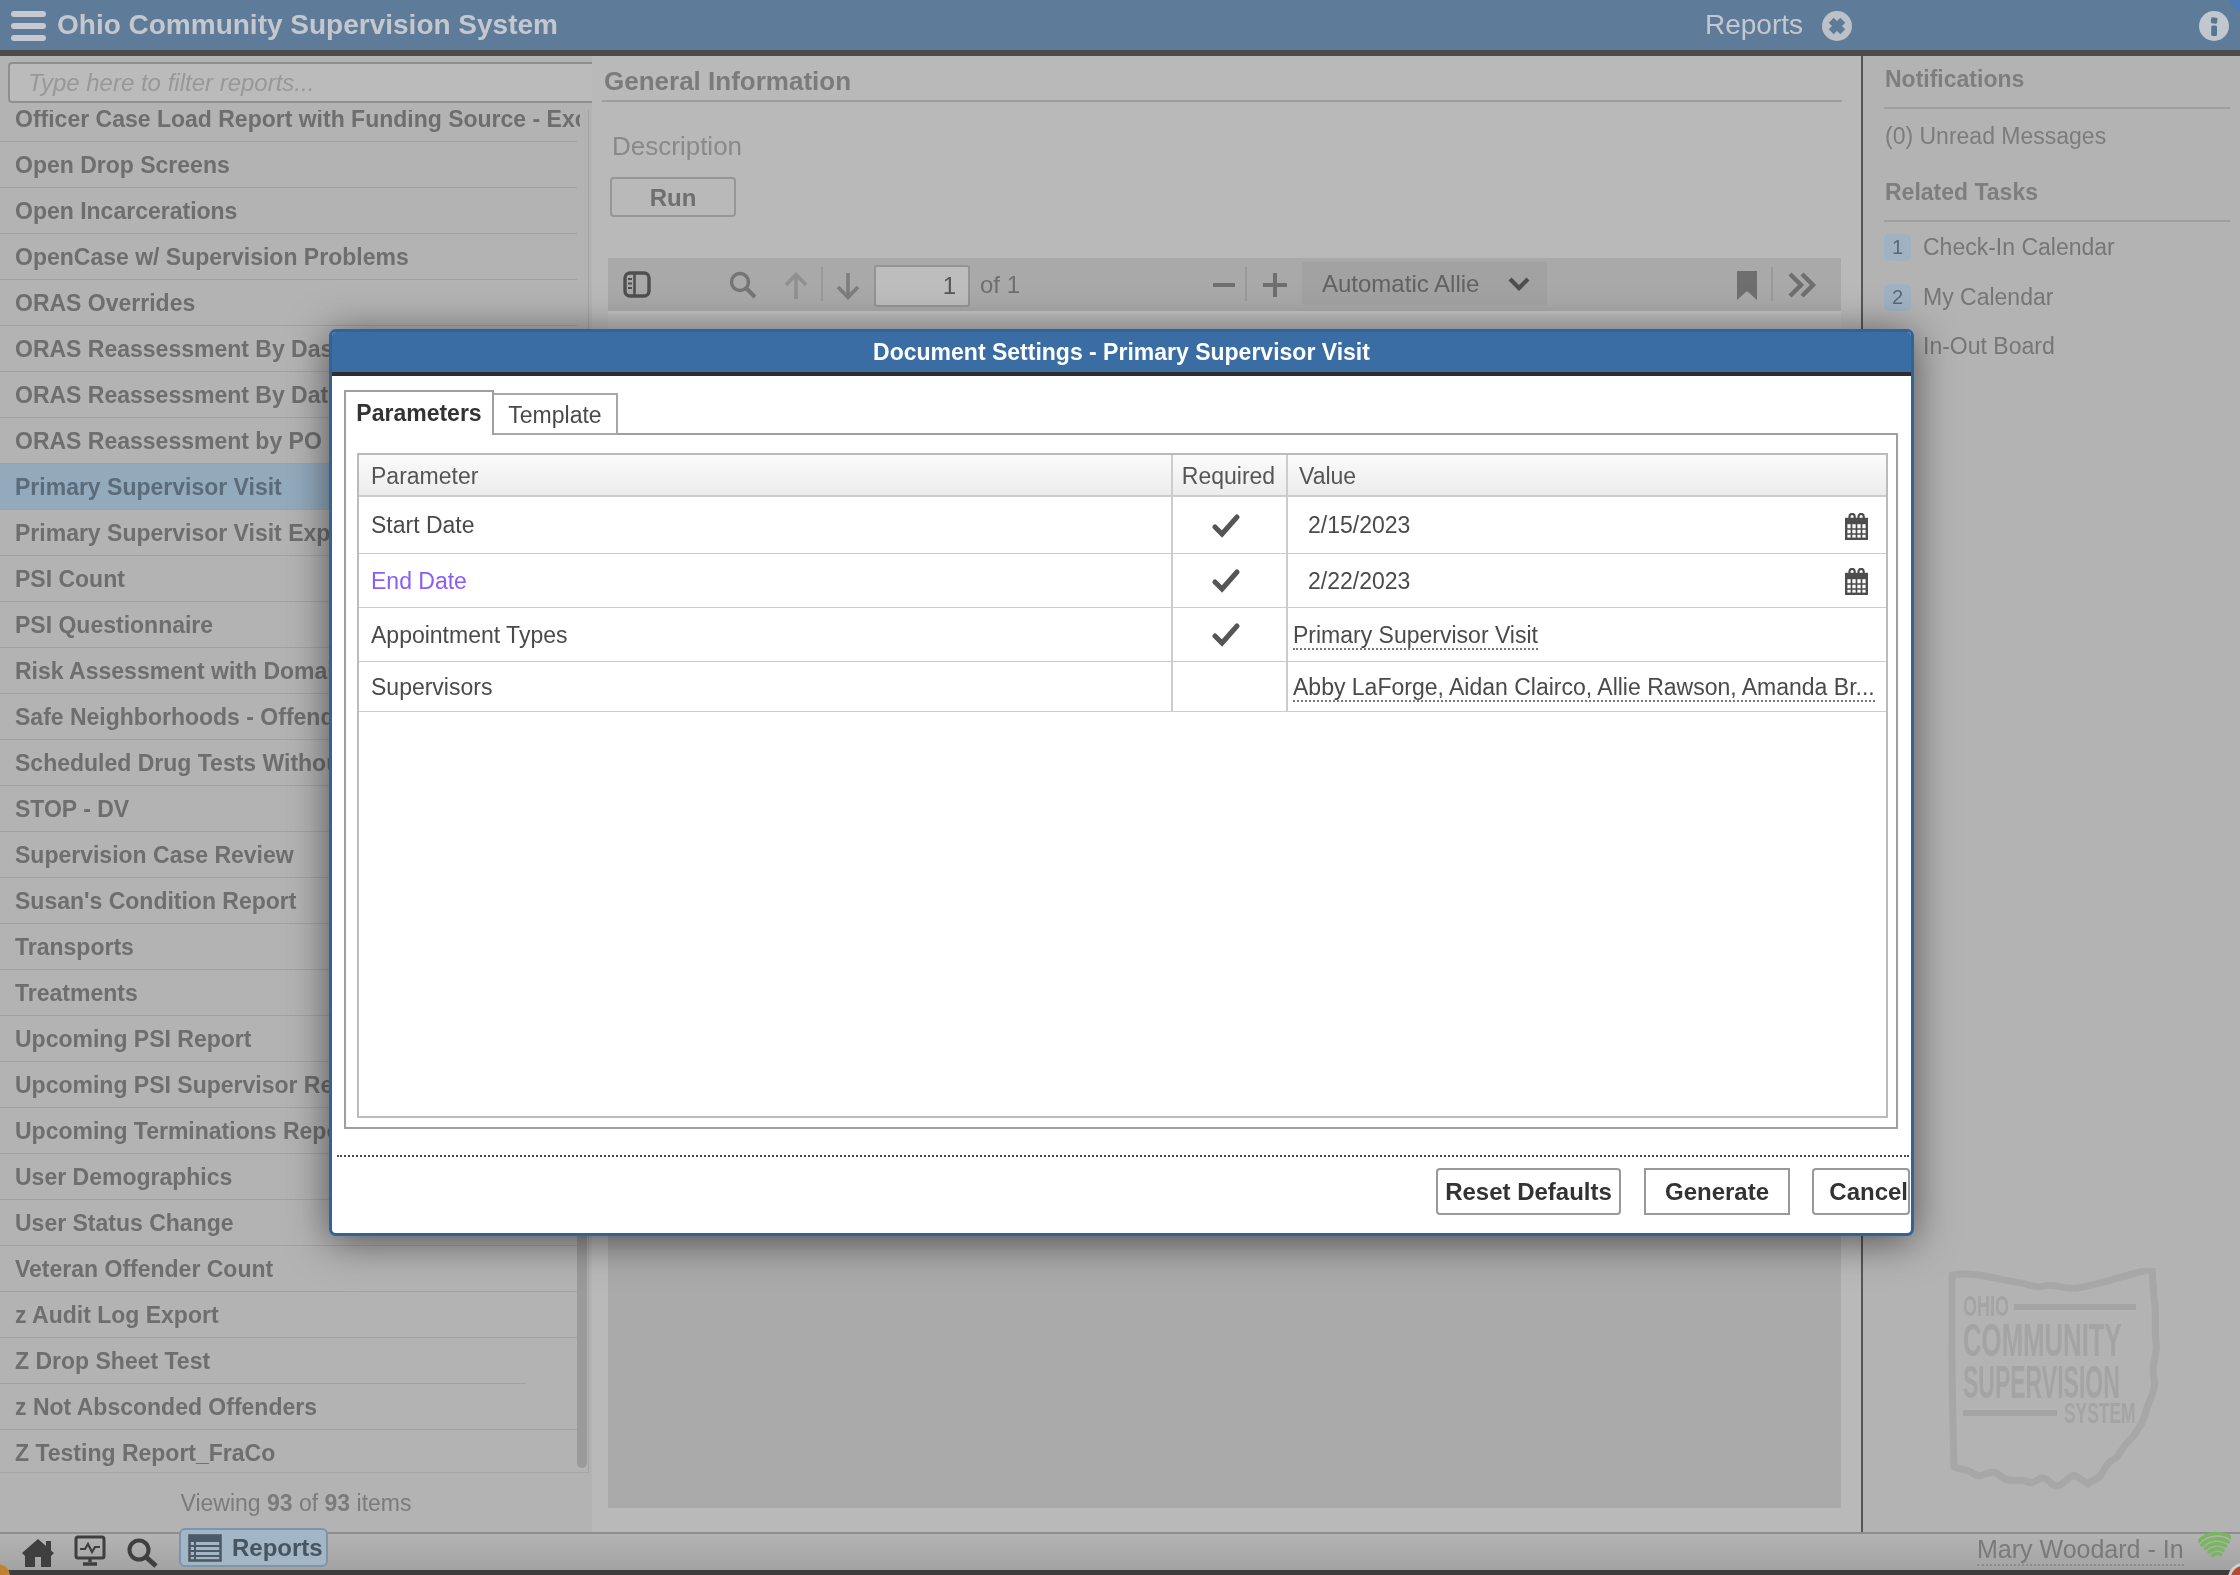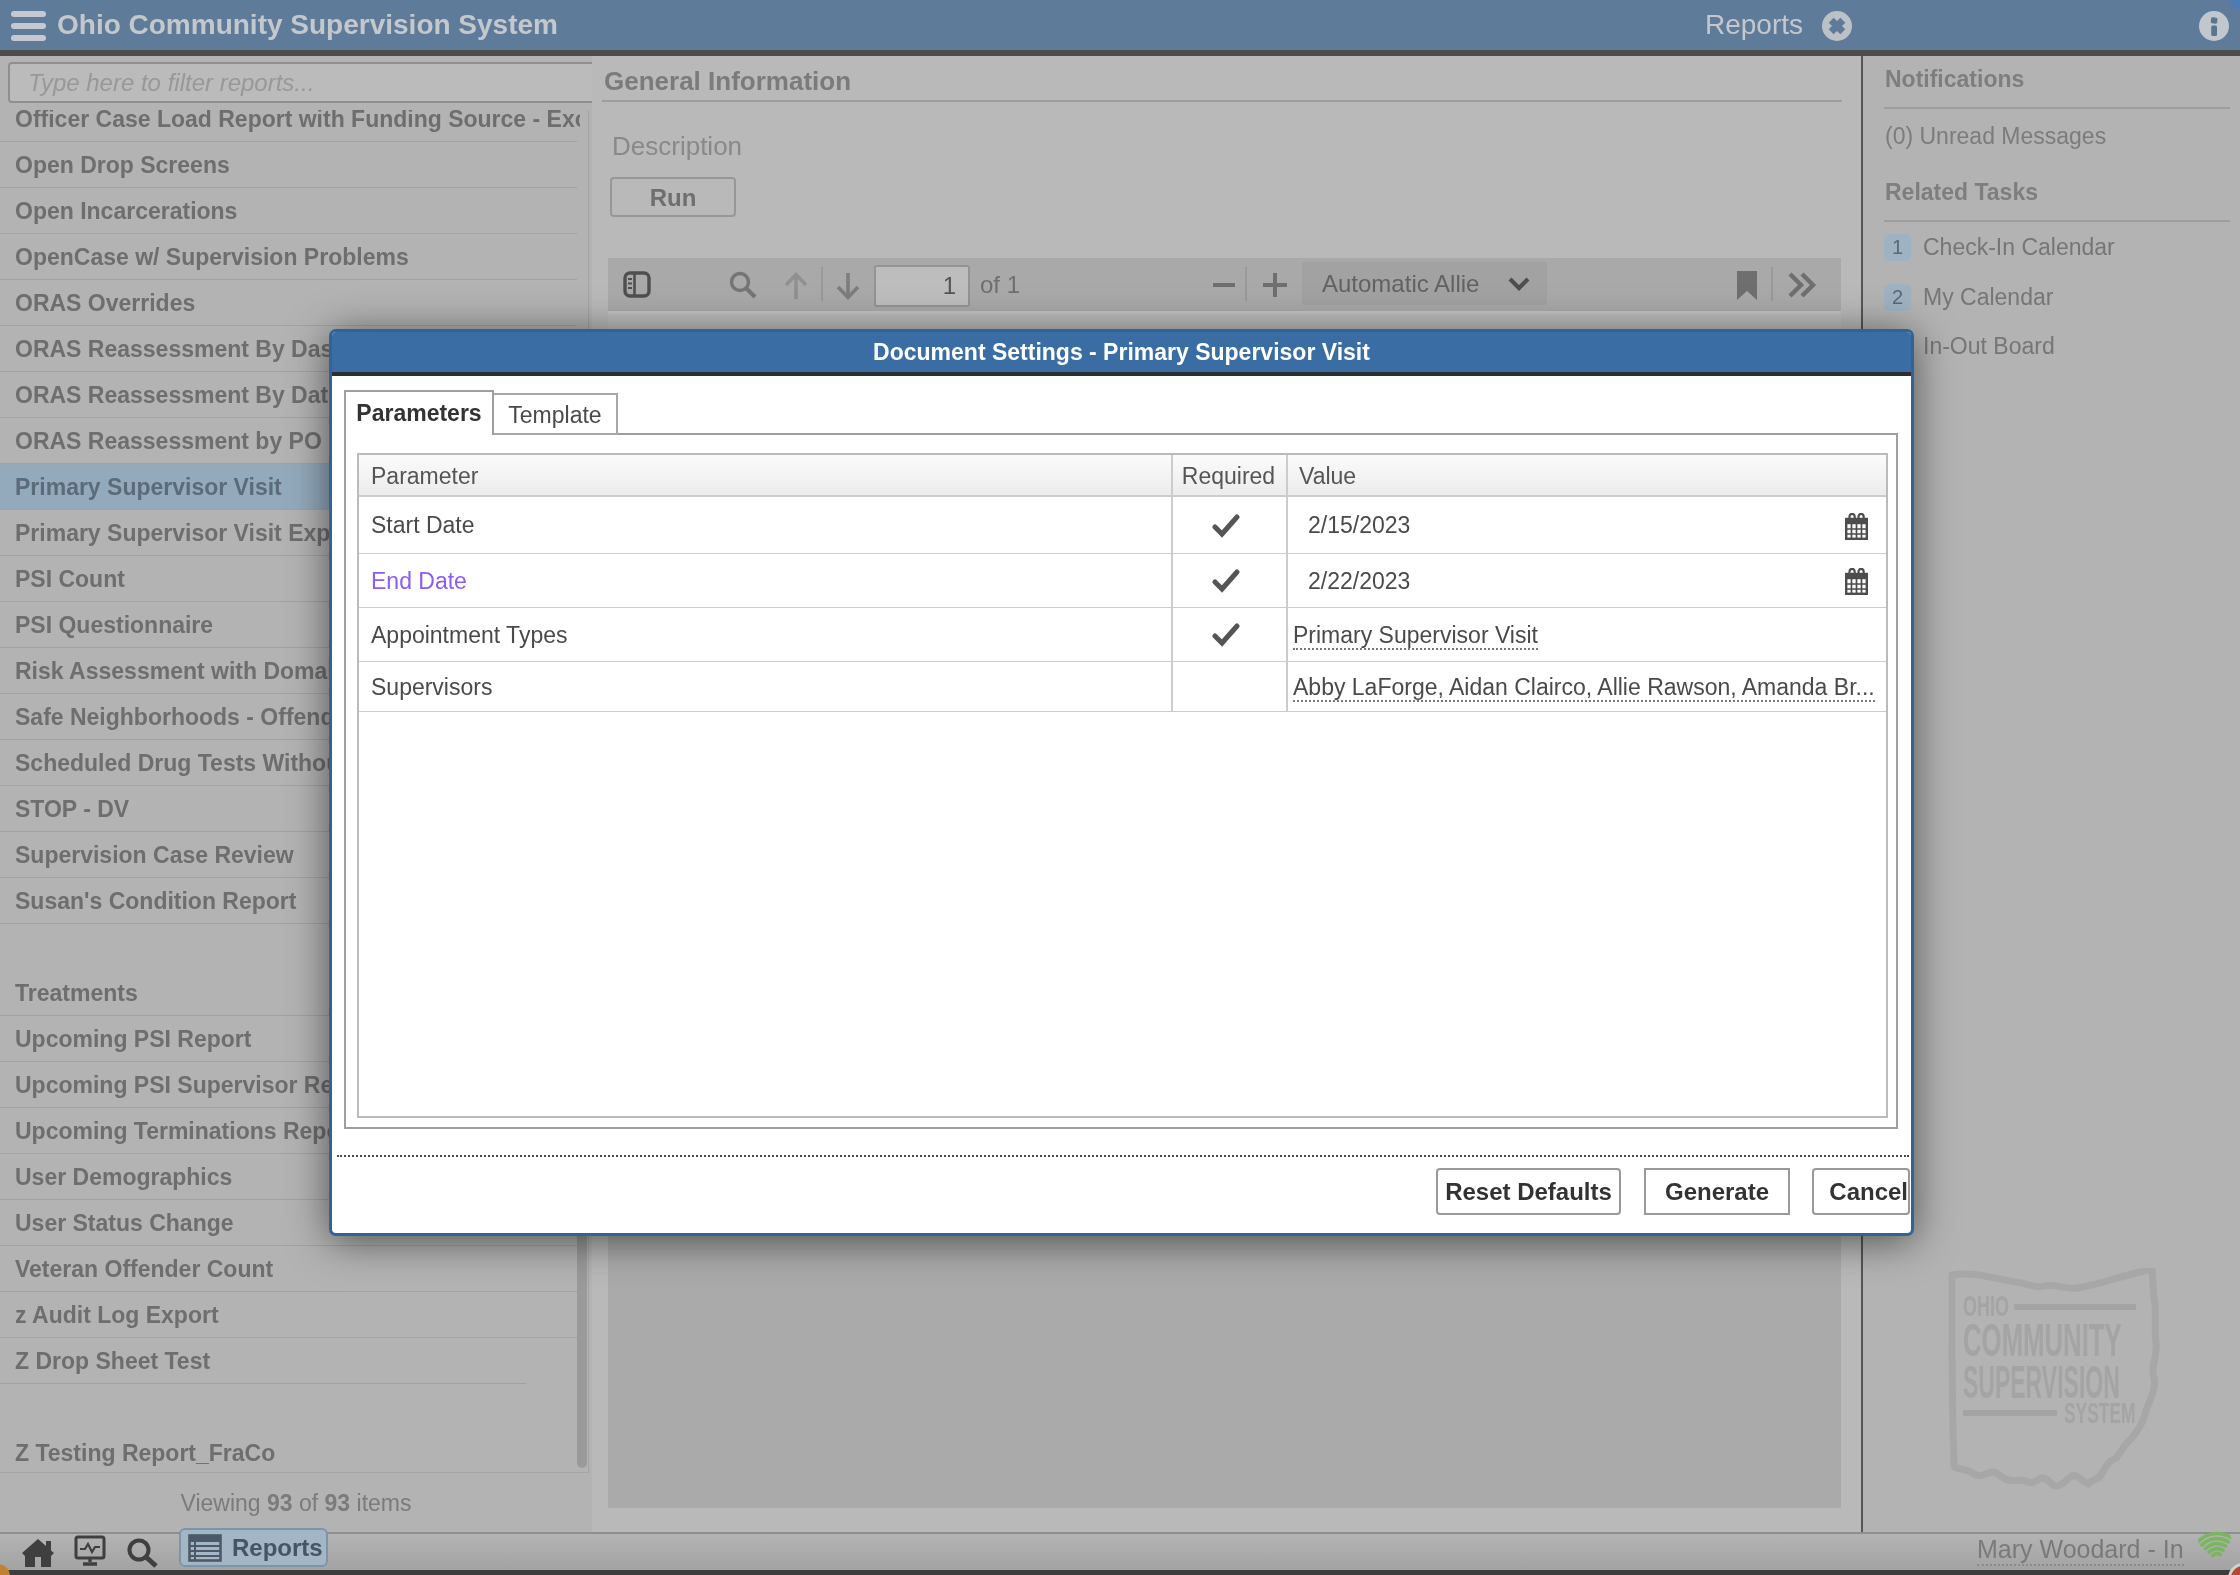--- a/index.html
+++ b/index.html
@@ -83,20 +83,23 @@
     </div>
     <div style="position:absolute;left:0;top:676px;width:577px;height:46px;box-sizing:border-box;border-bottom:1px solid #a2a2a2;">
       <div style="position:absolute;left:15px;top:0;width:565px;height:46px;line-height:46px;font-size:23px;font-weight:bold;color:#6e6e6e;white-space:nowrap;overflow:hidden;">STOP - DV</div>
     </div>
     <div style="position:absolute;left:0;top:722px;width:577px;height:46px;box-sizing:border-box;border-bottom:1px solid #a2a2a2;">
       <div style="position:absolute;left:15px;top:0;width:565px;height:46px;line-height:46px;font-size:23px;font-weight:bold;color:#6e6e6e;white-space:nowrap;overflow:hidden;">Supervision Case Review</div>
     </div>
     <div style="position:absolute;left:0;top:768px;width:577px;height:46px;box-sizing:border-box;border-bottom:1px solid #a2a2a2;">
       <div style="position:absolute;left:15px;top:0;width:565px;height:46px;line-height:46px;font-size:23px;font-weight:bold;color:#6e6e6e;white-space:nowrap;overflow:hidden;">Susan's Condition Report</div>
     </div>
+    <div style="position:absolute;left:0;top:814px;width:577px;height:46px;box-sizing:border-box;border-bottom:1px solid #a2a2a2;">
+      <div style="position:absolute;left:15px;top:0;width:565px;height:46px;line-height:46px;font-size:23px;font-weight:bold;color:#6e6e6e;white-space:nowrap;overflow:hidden;">Transports</div>
+    </div>
     <div style="position:absolute;left:0;top:860px;width:577px;height:46px;box-sizing:border-box;border-bottom:1px solid #a2a2a2;">
       <div style="position:absolute;left:15px;top:0;width:565px;height:46px;line-height:46px;font-size:23px;font-weight:bold;color:#6e6e6e;white-space:nowrap;overflow:hidden;">Treatments</div>
     </div>
     <div style="position:absolute;left:0;top:906px;width:577px;height:46px;box-sizing:border-box;border-bottom:1px solid #a2a2a2;">
       <div style="position:absolute;left:15px;top:0;width:565px;height:46px;line-height:46px;font-size:23px;font-weight:bold;color:#6e6e6e;white-space:nowrap;overflow:hidden;">Upcoming PSI Report</div>
     </div>
     <div style="position:absolute;left:0;top:952px;width:577px;height:46px;box-sizing:border-box;border-bottom:1px solid #a2a2a2;">
       <div style="position:absolute;left:15px;top:0;width:565px;height:46px;line-height:46px;font-size:23px;font-weight:bold;color:#6e6e6e;white-space:nowrap;overflow:hidden;">Upcoming PSI Supervisor Report</div>
     </div>
     <div style="position:absolute;left:0;top:998px;width:577px;height:46px;box-sizing:border-box;border-bottom:1px solid #a2a2a2;">
@@ -109,20 +112,23 @@
       <div style="position:absolute;left:15px;top:0;width:565px;height:46px;line-height:46px;font-size:23px;font-weight:bold;color:#6e6e6e;white-space:nowrap;overflow:hidden;">User Status Change</div>
     </div>
     <div style="position:absolute;left:0;top:1136px;width:577px;height:46px;box-sizing:border-box;border-bottom:1px solid #a2a2a2;">
       <div style="position:absolute;left:15px;top:0;width:565px;height:46px;line-height:46px;font-size:23px;font-weight:bold;color:#6e6e6e;white-space:nowrap;overflow:hidden;">Veteran Offender Count</div>
     </div>
     <div style="position:absolute;left:0;top:1182px;width:577px;height:46px;box-sizing:border-box;border-bottom:1px solid #a2a2a2;">
       <div style="position:absolute;left:15px;top:0;width:565px;height:46px;line-height:46px;font-size:23px;font-weight:bold;color:#6e6e6e;white-space:nowrap;overflow:hidden;">z Audit Log Export</div>
     </div>
     <div style="position:absolute;left:0;top:1228px;width:526px;height:46px;box-sizing:border-box;border-bottom:1px solid #a2a2a2;">
       <div style="position:absolute;left:15px;top:0;width:565px;height:46px;line-height:46px;font-size:23px;font-weight:bold;color:#6e6e6e;white-space:nowrap;overflow:hidden;">Z Drop Sheet Test</div>
+    </div>
+    <div style="position:absolute;left:0;top:1274px;width:577px;height:46px;box-sizing:border-box;border-bottom:1px solid #a2a2a2;">
+      <div style="position:absolute;left:15px;top:0;width:565px;height:46px;line-height:46px;font-size:23px;font-weight:bold;color:#6e6e6e;white-space:nowrap;overflow:hidden;">z Not Absconded Offenders</div>
     </div>
     <div style="position:absolute;left:0;top:1320px;width:577px;height:46px;box-sizing:border-box;border-bottom:1px solid #a2a2a2;">
       <div style="position:absolute;left:15px;top:0;width:565px;height:46px;line-height:46px;font-size:23px;font-weight:bold;color:#6e6e6e;white-space:nowrap;overflow:hidden;">Z Testing Report_FraCo</div>
     </div>
   </div>
 
 <div class="abs" style="left:577px;top:1034px;width:10px;height:434px;background:#9a9a9a;border-radius:5px;"></div>
 
 <div class="abs" style="left:0;top:1490px;width:592px;text-align:center;font-size:23px;color:#7b7b7b;">Viewing <b>93</b> of <b>93</b> items</div>
 

